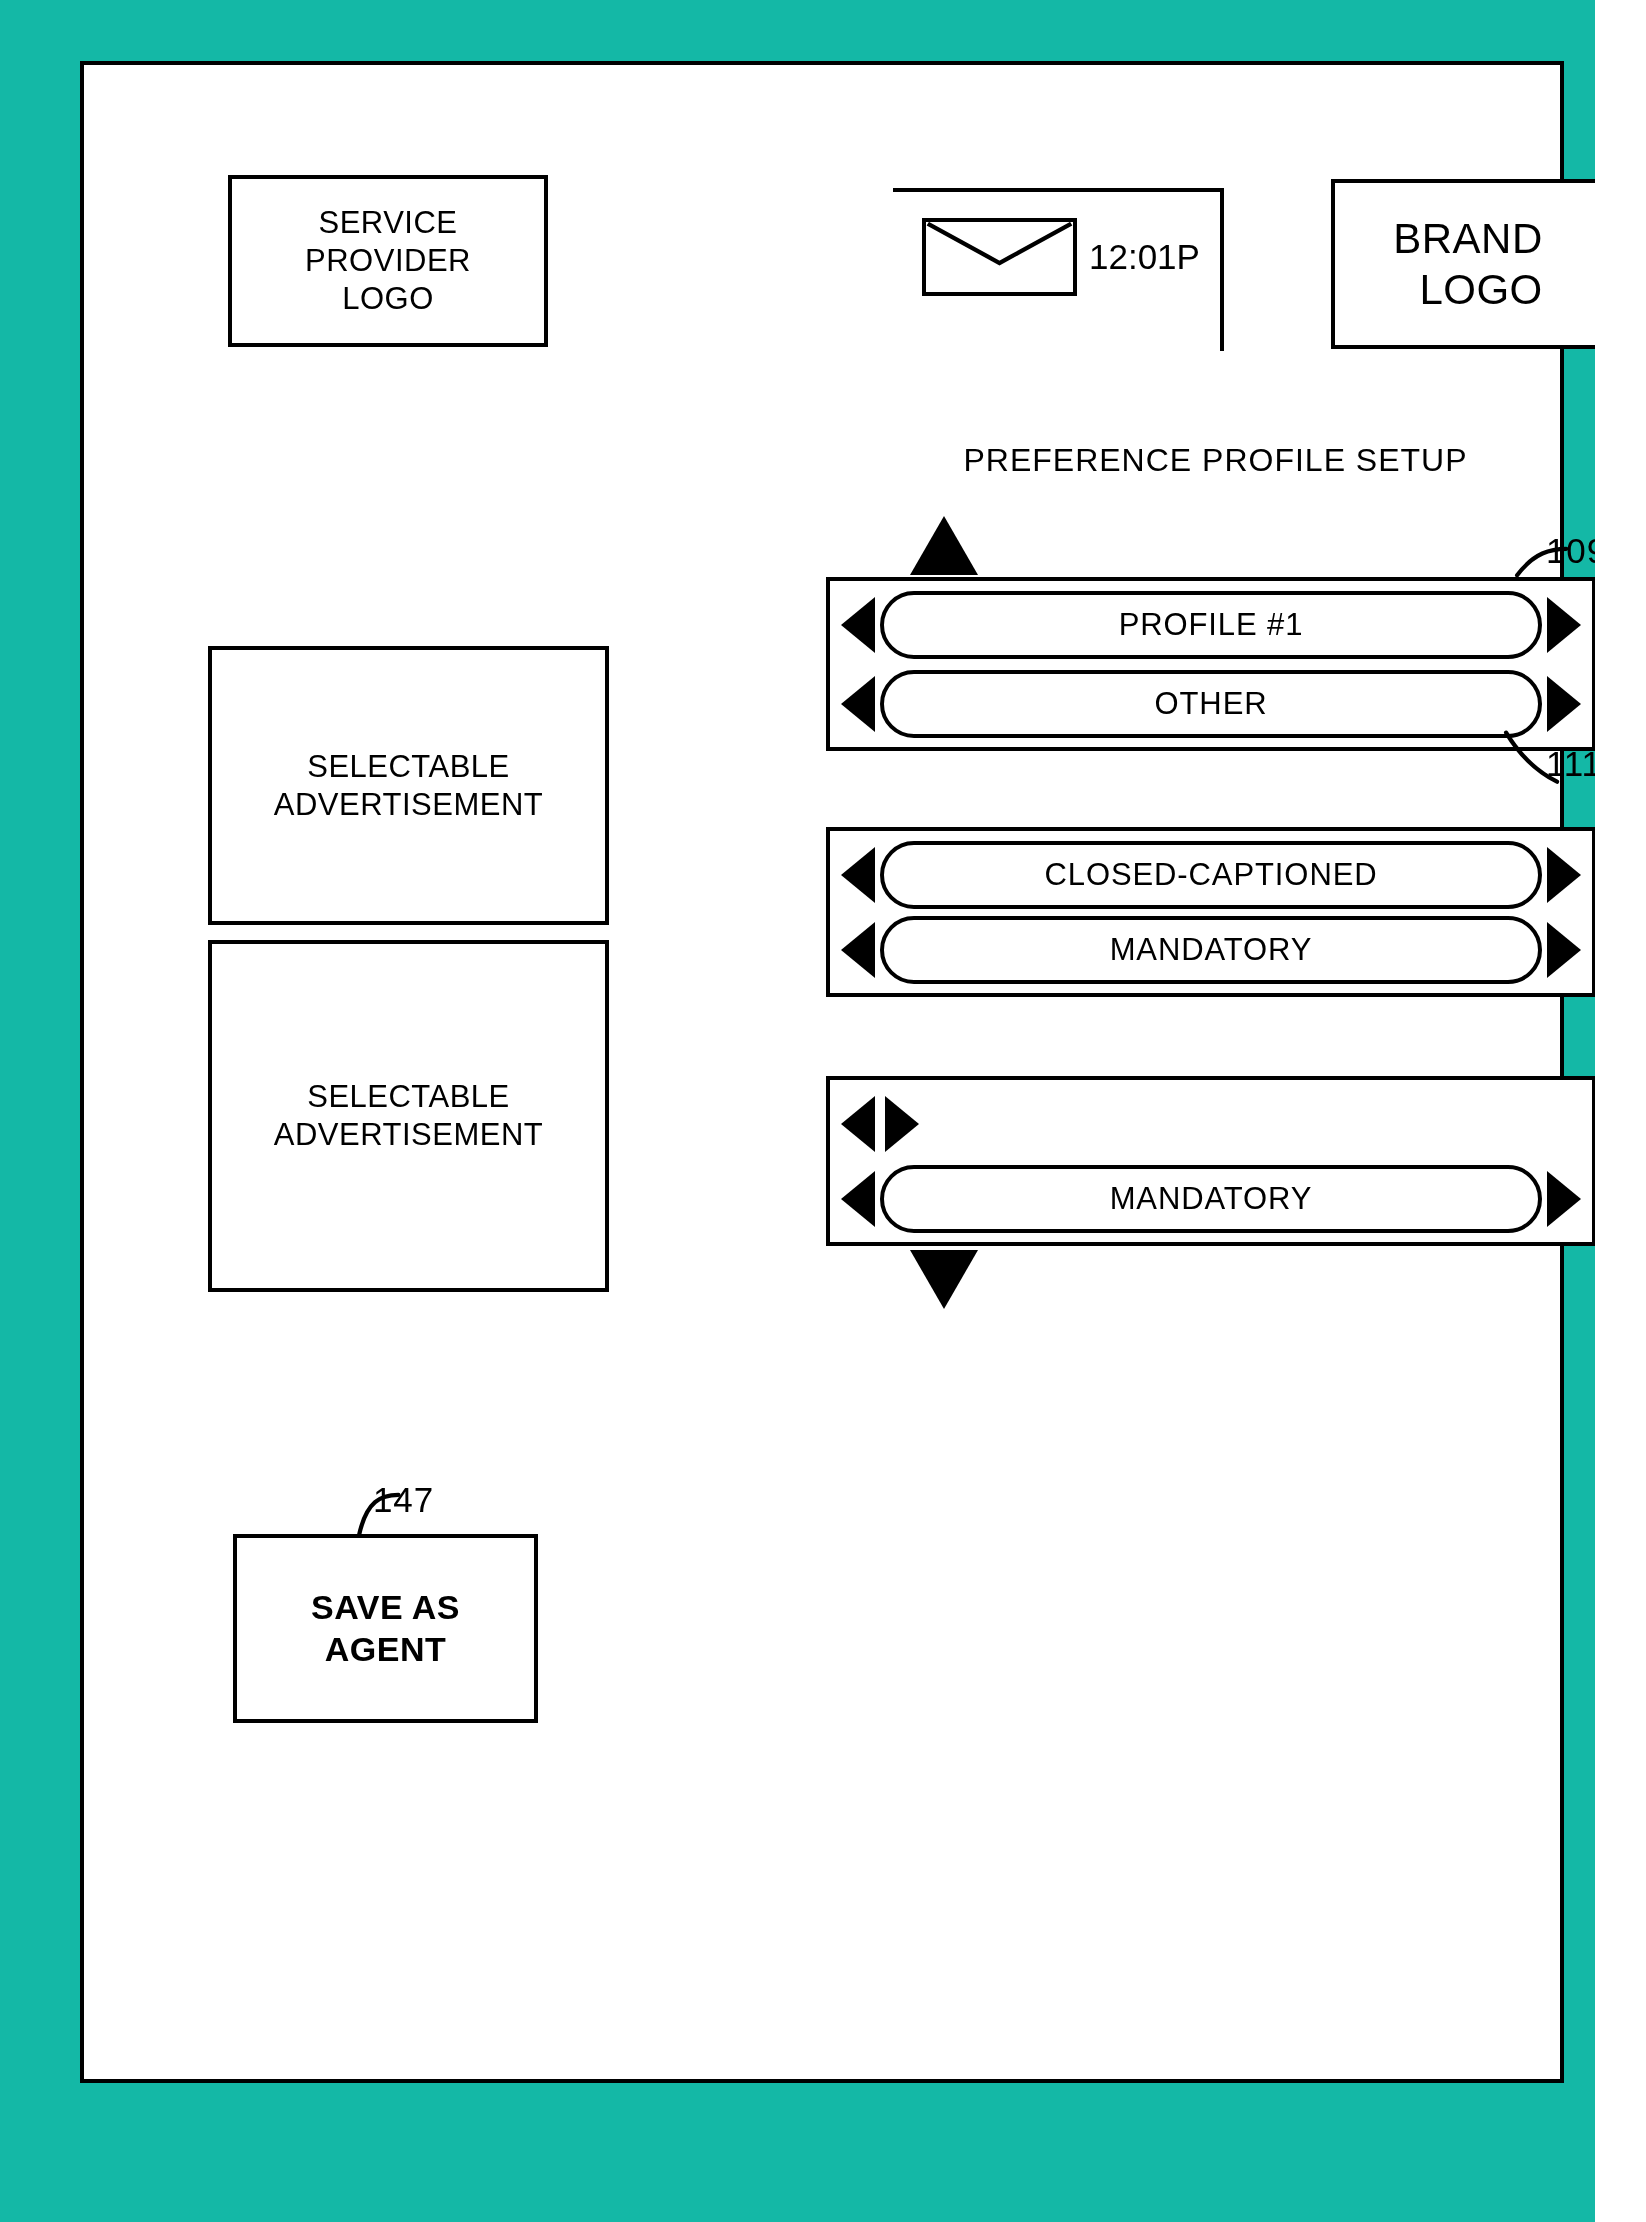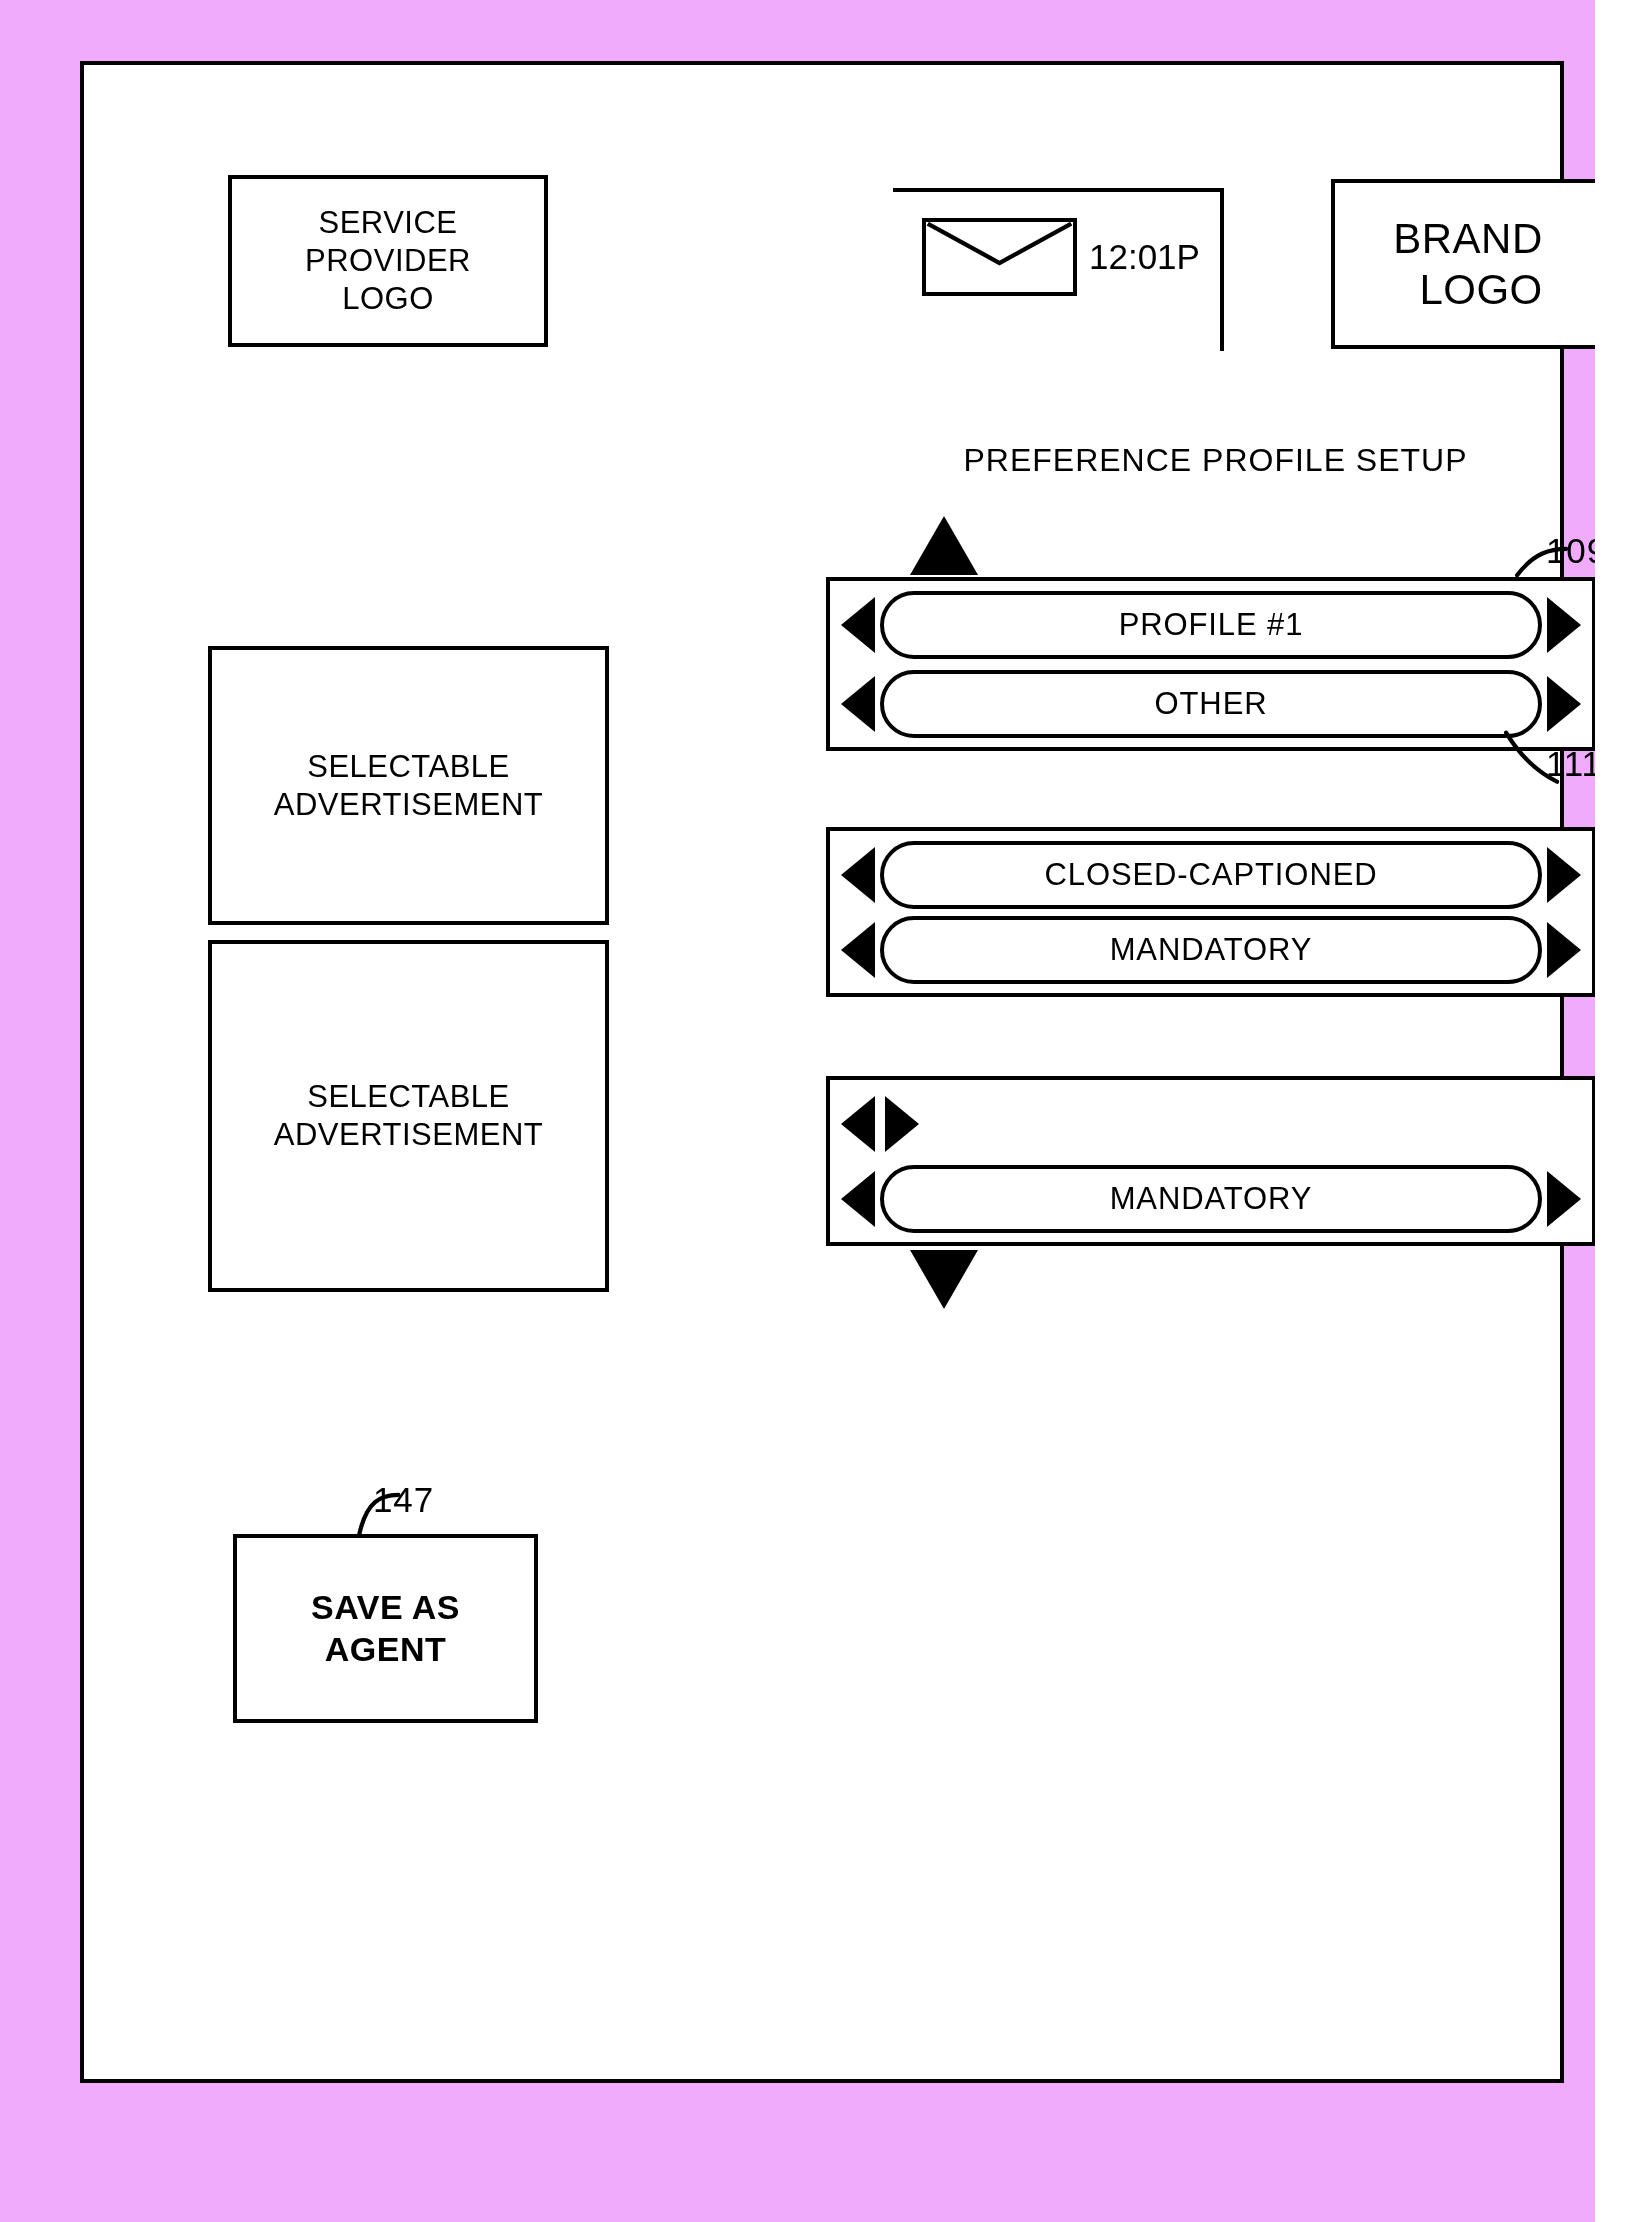--- a/index.html
+++ b/index.html
@@ -10,21 +10,21 @@
   }
   body {
     font-family: "Liberation Sans", sans-serif;
     color: #000000;
   }
 
   #page {
     position: relative;
     width: 1595px;
     height: 2222px;
-    background: #f0abfc;
+    background: #14b8a6;
     overflow: hidden;
   }
 
   
   .device-frame {
     position: absolute;
     left: 80px;
     top: 61px;
     width: 1484px;
     height: 2022px;

